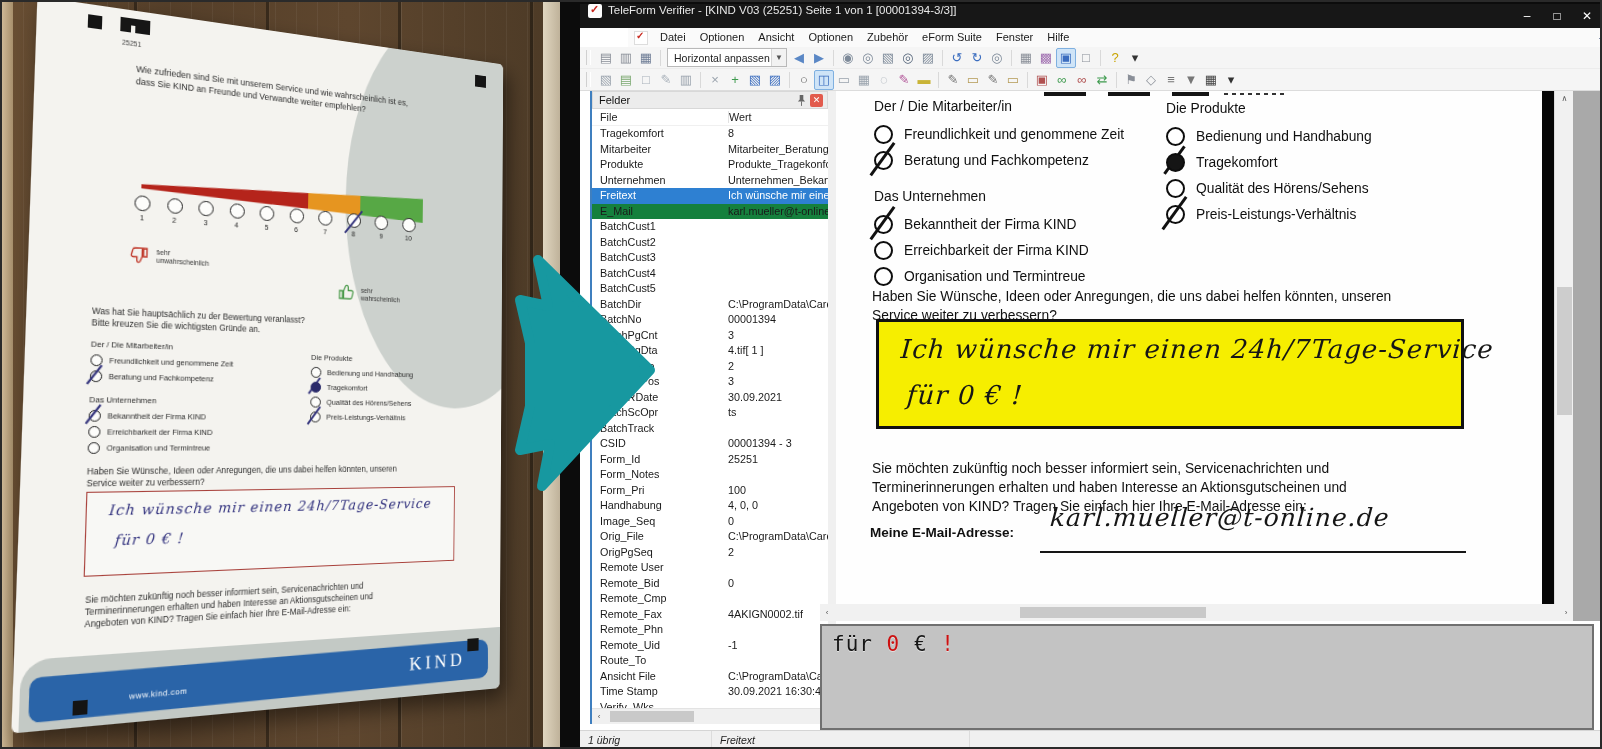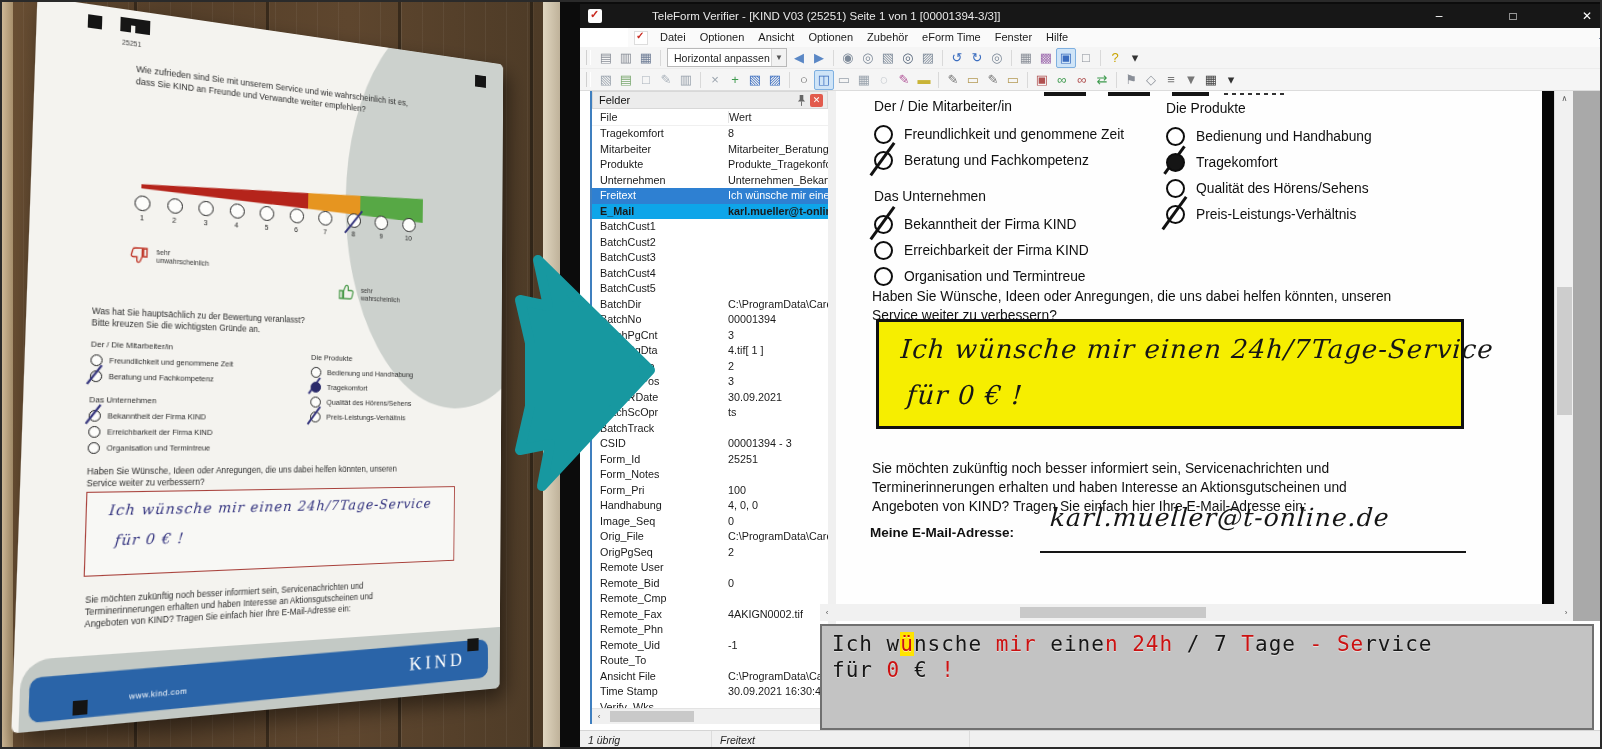--- a/index.html
+++ b/index.html
@@ -53,21 +53,21 @@
   .psec .opt{display:flex;align-items:center;gap:6px;height:15px;position:relative;}
   .psec .rb{width:9px;height:9px;border:1.4px solid #222;border-radius:50%;background:#fdfdfb;flex:none;position:relative;}
   .psec .opt.crossed::before{content:"";position:absolute;left:3px;top:-5px;width:1.8px;height:22px;background:#35357d;transform:rotate(36deg);z-index:2;}
   .psec .opt.filled .rb{background:#2a2a6a;border-color:#2a2a6a;}
   .psec .opt.filled::before{content:"";position:absolute;left:3px;top:-4px;width:1.8px;height:20px;background:#35357d;transform:rotate(36deg);}
   .psec .olabel{font-size:7.4px;color:#2c2c2c;white-space:nowrap;}
   
   .arrow{position:absolute;left:506px;top:246px;z-index:9;}
   
   .window{position:absolute;left:578px;top:2px;width:1022px;height:745px;background:#fff;}
-  .titlebar{position:absolute;left:0;top:0;width:100%;height:24px;background:#171717;display:flex;align-items:center;color:#e8e8e8;gap:44px;}
+  .titlebar{position:absolute;left:0;top:0;width:100%;height:24px;background:#171717;display:flex;align-items:flex-start;color:#e8e8e8;}
   .app-icon{width:14px;height:14px;background:#fdfdfd;border-radius:2px;margin:0 6px 0 8px;position:relative;flex:none;}
   .app-icon::after{content:"✓";position:absolute;left:2px;top:-1px;color:#c8281e;font-size:11px;font-weight:bold;}
   .title-text{font-size:11.5px;white-space:nowrap;}
   .tb-spacer{flex:1;}
   .winbtn{width:30px;height:24px;display:flex;align-items:center;justify-content:center;font-size:12px;color:#fff;}
   .menubar{position:absolute;left:0;top:24px;width:100%;height:19px;background:#fafafa;border-bottom:1px solid #e8e8e8;display:flex;align-items:center;font-size:11px;color:#1a1a1a;margin-left:48px;}
   .mini-logo{width:12px;height:12px;background:#fff;border:1px solid #ddd;margin:0 5px 0 6px;position:relative;flex:none;}
   .mini-logo::after{content:"✓";position:absolute;left:1px;top:-2px;color:#c8281e;font-size:10px;font-weight:bold;}
   .mitem{padding:0 7px;height:19px;line-height:19px;}
   .mdi-controls{display:flex;align-items:center;gap:9px;margin-right:10px;color:#5f6f92;font-size:10px;}
@@ -86,21 +86,21 @@
   .phead{height:16px;flex:none;background:#ececec;border:1px solid #d8d8d8;display:flex;align-items:center;padding:0 4px 0 6px;font-size:11px;color:#111;}
   .pin{margin-left:auto;margin-right:4px;}
   .pclose{width:13px;height:13px;background:#e25b4d;color:#fff;font-size:9px;line-height:13px;text-align:center;border-radius:2px;}
   .pcols{height:16px;flex:none;display:flex;font-size:10.8px;color:#222;align-items:center;border-bottom:1px solid #f0f0f0;}
   .pcols .c1{border-right:1px solid #e2e2e2;}
   .prows{flex:1;overflow:hidden;}
   .frow{display:flex;height:15.5px;line-height:15.5px;font-size:10.8px;color:#1a1a1a;}
   .c1{width:128px;padding-left:8px;flex:none;overflow:hidden;white-space:nowrap;}
   .c2{flex:1;overflow:hidden;white-space:nowrap;}
   .frow.selected{background:#2e80d2;color:#fff;}
-  .frow.email{background:#0ea5e9;font-weight:bold;}
+  .frow.email{background:#15803d;}
   .phscroll{height:15px;flex:none;background:#f0f0f0;display:flex;align-items:center;border-top:1px solid #e3e3e3;font-size:8px;color:#555;}
   .ph-thumb{width:84px;height:11px;background:#c9c9c9;margin-left:4px;}
   .sarrow{width:14px;text-align:center;flex:none;}
   .splitter{position:absolute;left:248px;top:87px;width:8px;height:633px;background:#f0f0f0;}
   
   .scan{position:absolute;left:256px;top:87px;width:706px;height:513px;background:#fefefe;overflow:hidden;color:#101010;}
   .topline{position:absolute;left:208px;top:1px;width:165px;height:4px;background:repeating-linear-gradient(90deg,#141414 0 42px,transparent 42px 64px);}
   .topline2{position:absolute;left:388px;top:2px;width:60px;height:2px;background:repeating-linear-gradient(90deg,#333 0 4px,transparent 4px 8px);}
   .ssec{position:absolute;}
   .ssec .sec-title{font-size:13.8px;margin-bottom:7px;}
@@ -288,21 +288,21 @@
     </div>
 
     <div class="menubar">
       <span class="mini-logo"></span>
       <span style="display:flex">
           <span class="mitem">Datei</span>
           <span class="mitem">Optionen</span>
           <span class="mitem">Ansicht</span>
           <span class="mitem">Optionen</span>
           <span class="mitem">Zubehör</span>
-          <span class="mitem">eForm Time</span>
+          <span class="mitem">eForm Suite</span>
           <span class="mitem">Fenster</span>
           <span class="mitem">Hilfe</span>
         </span>
       <span class="tb-spacer"></span>
       <span class="mdi-controls">
         <span>–</span>
         <span class="mdi-restore"></span>
         <span>✕</span>
       </span>
     </div>
@@ -624,21 +624,20 @@
     </div>
     <div class="dead"></div>
     <div class="hscroll">
       <span class="sarrow">‹</span>
       <span class="hs-thumb"></span>
       <span class="tb-spacer"></span>
       <span class="sarrow">›</span>
     </div>
 
     <div class="ocr">
-        <div class="ocr-line"><span>Ich w</span><span class="red hl">ü</span><span>nsche </span><span class="red">mir</span><span> eine</span><span class="red">n</span><span> </span><span class="red">24h</span><span> / 7 </span><span class="red">T</span><span>age </span><span class="red">-</span><span> </span><span class="red">Se</span><span>rvice</span></div>
         <div class="ocr-line"><span>für </span><span class="red">0</span><span> € </span><span class="red">!</span></div>
       </div>
 
     <div class="statusbar">
       <span class="sseg sseg1">1 übrig</span>
       <span class="sseg sseg2">Freitext</span>
       <span class="sseg sseg3">Immer zur Überprüfung anzeigen [Zutreffendes Zeichen]</span>
       <span class="sseg sseg4"></span>
     </div>
   </div>

